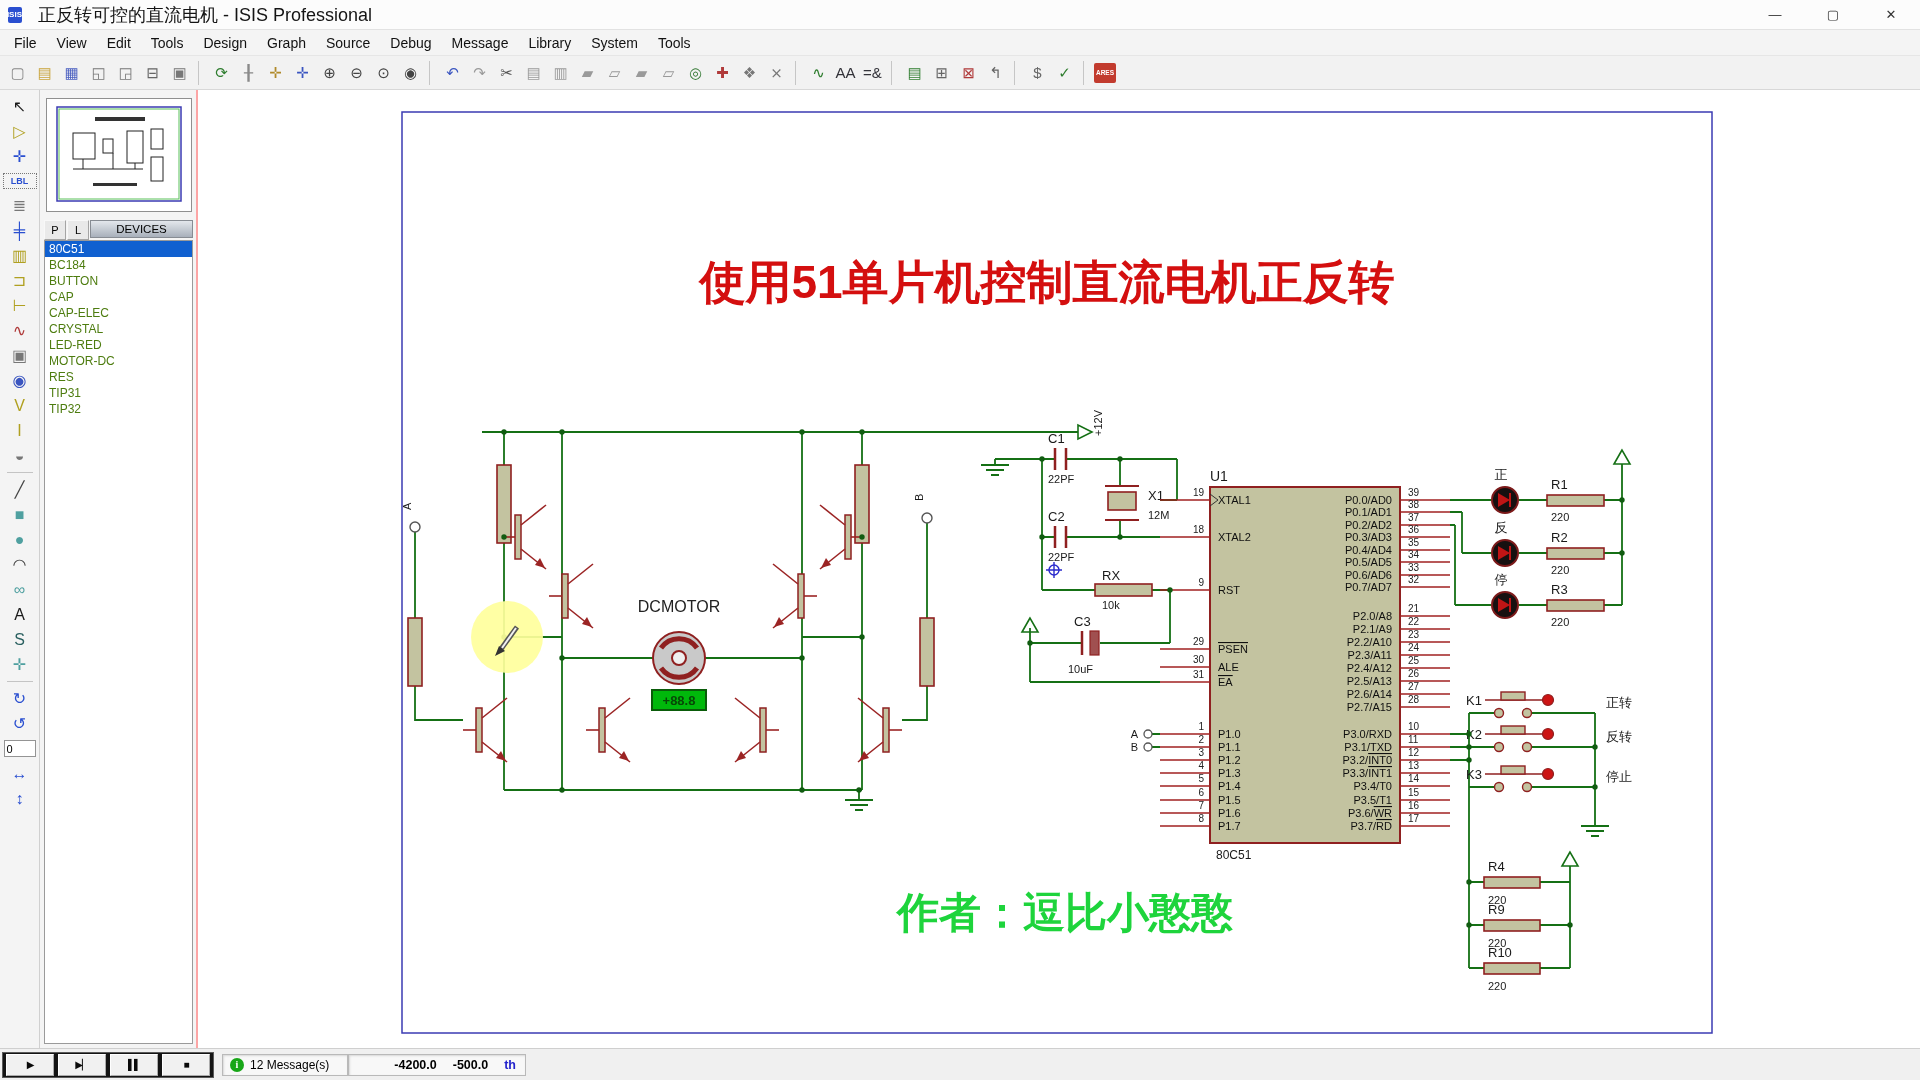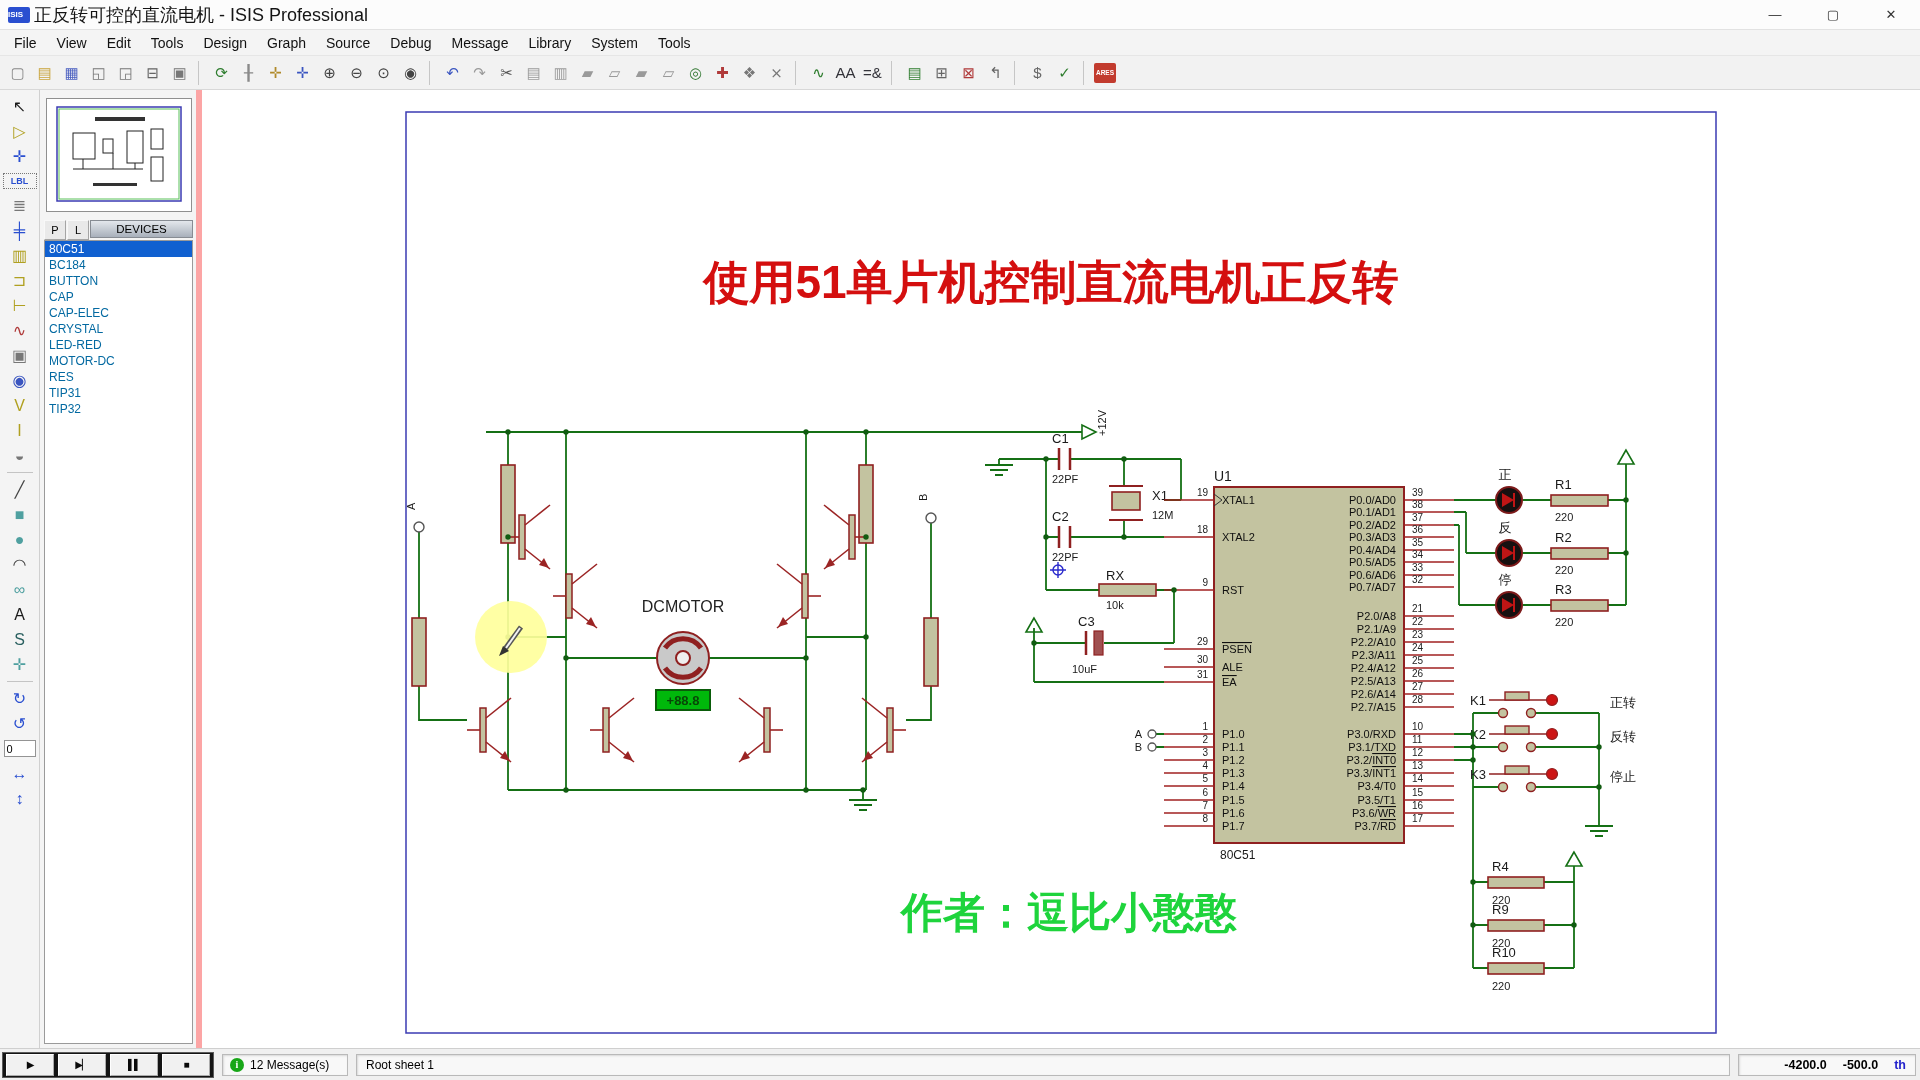--- a/index.html
+++ b/index.html
@@ -1,21 +1,21 @@
 <!DOCTYPE html>
 <html><head>
 <meta charset="utf-8">
 <style>
   html,body{margin:0;padding:0;width:1920px;height:1080px;overflow:hidden;
     font-family:"Liberation Sans",sans-serif;background:#fff;}
   
   .titlebar{position:absolute;left:0;top:0;width:1920px;height:30px;background:#fcfcfc;
     border-bottom:1px solid #e2e2e2;display:flex;align-items:center;padding-left:8px;box-sizing:border-box;}
-  .app-icon{width:22px;height:16px;background:#2a4fd0;color:#fff;font-size:8px;font-weight:bold;
-    display:flex;align-items:center;justify-content:flex-start;margin-right:4px;border-radius:2px;}
+  .app-icon{width:14px;height:16px;background:#2a4fd0;color:#fff;font-size:8px;font-weight:bold;
+    display:flex;align-items:center;justify-content:flex-end;margin-right:16px;border-radius:2px;}
   .title-text{font-size:18px;color:#141414;}
   .win-controls{margin-left:auto;display:flex;height:30px;}
   .win-btn{width:58px;display:flex;align-items:center;justify-content:center;font-size:13px;color:#333;}
   
   .menubar{position:absolute;left:0;top:30px;width:1920px;height:26px;background:#f4f4f4;
     display:flex;align-items:center;padding-left:4px;box-sizing:border-box;border-bottom:1px solid #e6e6e6;}
   .menu-item{padding:3px 10px;font-size:14px;color:#111;}
   
   .toolbar{position:absolute;left:0;top:56px;width:1920px;height:34px;background:#f2f2f2;
     border-bottom:1px solid #d8d8d8;display:flex;align-items:center;padding-left:4px;box-sizing:border-box;}
@@ -34,25 +34,25 @@
   
   .side-panel{position:absolute;left:40px;top:90px;width:156px;bottom:32px;background:#f4f4f4;box-sizing:border-box;}
   .preview{position:absolute;left:6px;top:8px;width:144px;height:112px;background:#fff;border:1px solid #8f8f8f;}
   .pl-row{position:absolute;left:4px;top:130px;right:3px;display:flex;}
   .pl-btn{width:20px;height:18px;background:#e9e9e9;border:1px outset #f8f8f8;font-size:11px;
     display:flex;align-items:center;justify-content:center;margin-right:1px;}
   .dev-header{flex:1;height:18px;background:linear-gradient(#e3e7ec,#a8b0bb);border:1px solid #878c93;
     font-size:11.5px;display:flex;align-items:center;justify-content:center;box-sizing:border-box;}
   .dev-list{position:absolute;left:4px;right:3px;top:150px;bottom:4px;background:#fff;border:1px solid #9a9a9a;
     font-size:12px;overflow:hidden;}
-  .dev-item{height:16px;line-height:16px;padding-left:4px;color:#0369a1;}
+  .dev-item{height:16px;line-height:16px;padding-left:4px;color:#4d7c0f;}
   .dev-item.sel{background:#1060d0;color:#fff;}
   
   .canvas{position:absolute;left:196px;top:90px;right:0;bottom:32px;background:#ffffff;overflow:hidden;
-    border-left:6px solid #fca5a5;text-align:center;}
+    border-left:2px solid #fca5a5;text-align:center;}
   .canvas svg{position:absolute;left:0;top:0;}
   svg text{font-family:"Liberation Sans",sans-serif;}
   
   .statusbar{position:absolute;left:0;bottom:0;width:1920px;height:32px;background:#f0f0f0;
     border-top:1px solid #cfcfcf;display:flex;align-items:center;box-sizing:border-box;}
   .sim-panel{width:212px;height:26px;background:#141414;border:1px solid #5a5a5a;display:flex;
     align-items:center;padding:2px 3px;gap:4px;margin:0 8px 0 2px;box-sizing:border-box;}
   .sim-btn{flex:1;height:20px;background:#f1f1f1;border:1px outset #fff;display:flex;align-items:center;
     justify-content:center;font-size:10px;color:#0a0a0a;letter-spacing:-1px;}
   .msg-panel{width:126px;height:22px;border:1px solid #b9b9b9;box-shadow:inset 1px 1px 2px #d8d8d8;
@@ -607,19 +607,18 @@
   <div class="sim-panel" id="simPanel">
       <div class="sim-btn">▶</div>
       <div class="sim-btn">▶▏</div>
       <div class="sim-btn">▌▌</div>
       <div class="sim-btn">■</div>
     </div>
   <div class="msg-panel">
     <span class="msg-icon">i</span>
     <span>12 Message(s)</span>
   </div>
-  <div class="sheet-panel">Root sheet 1</div>
   <div class="coord-panel">
     <span>-4200.0</span>
     <span>-500.0</span>
     <span class="unit">th</span>
   </div>
 </div>
 
 </body></html>

